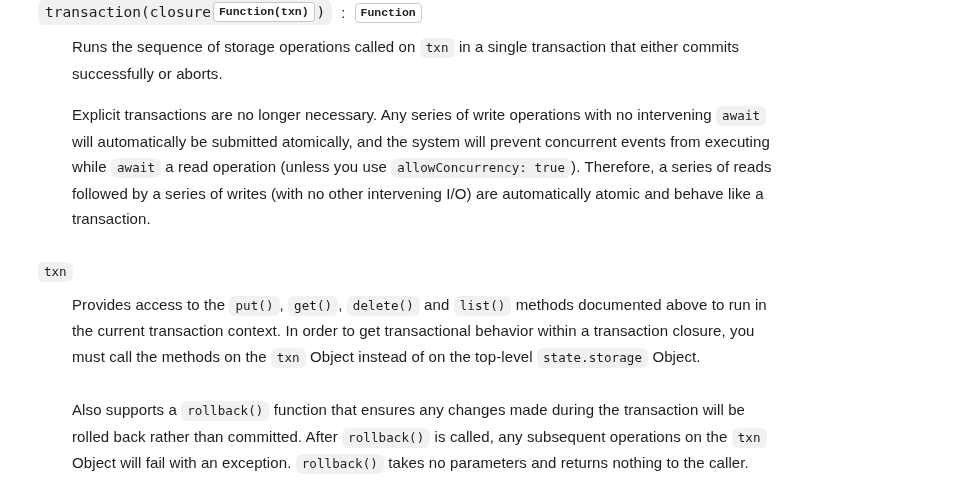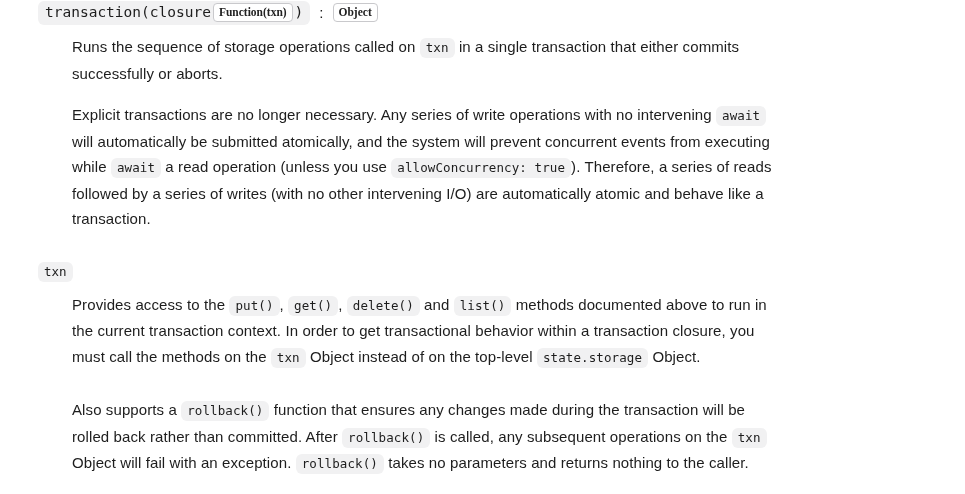--- a/index.html
+++ b/index.html
@@ -34,21 +34,21 @@
   }
   
   .chip.sig{
     font-size:14.5px;
     padding:2px 7px 3px 7px;
     display:inline-flex;
     align-items:center;
   }
   
   .badge{
-    font-family:Liberation Serif, serif;
+    font-family:Liberation Mono, monospace;
     font-weight:bold;
     font-size:11.5px;
     background:var(--badge-bg);
     border:1px solid var(--badge-border);
     border-radius:4px;
     padding:2px 5px 3px 5px;
     white-space:nowrap;
     color:#222;
   }
   .sig-row{
@@ -86,21 +86,21 @@
 
 <main class="doc">
 
   <div class="sig-row">
     <code class="chip sig">
         <span>transaction(closure </span>
         <span class="badge">Function(txn)</span>
         <span>)</span>
       </code>
       <span class="sep">:</span>
-      <span class="badge">Object</span>
+      <span class="badge">Function</span>
   </div>
 
   <div class="indent">
     <p class="para first">Runs the sequence of storage operations called on <code class="chip">txn</code> in a single transaction that either commits successfully or aborts.</p>
     <p class="para">Explicit transactions are no longer necessary. Any series of write operations with no intervening <code class="chip">await</code> will automatically be submitted atomically, and the system will prevent concurrent events from executing while <code class="chip">await</code> a read operation (unless you use <code class="chip">allowConcurrency: true</code>). Therefore, a series of reads followed by a series of writes (with no other intervening I/O) are automatically atomic and behave like a transaction.</p>
   </div>
 
   <div class="term-row">
     <code class="chip">txn</code>
   </div>

